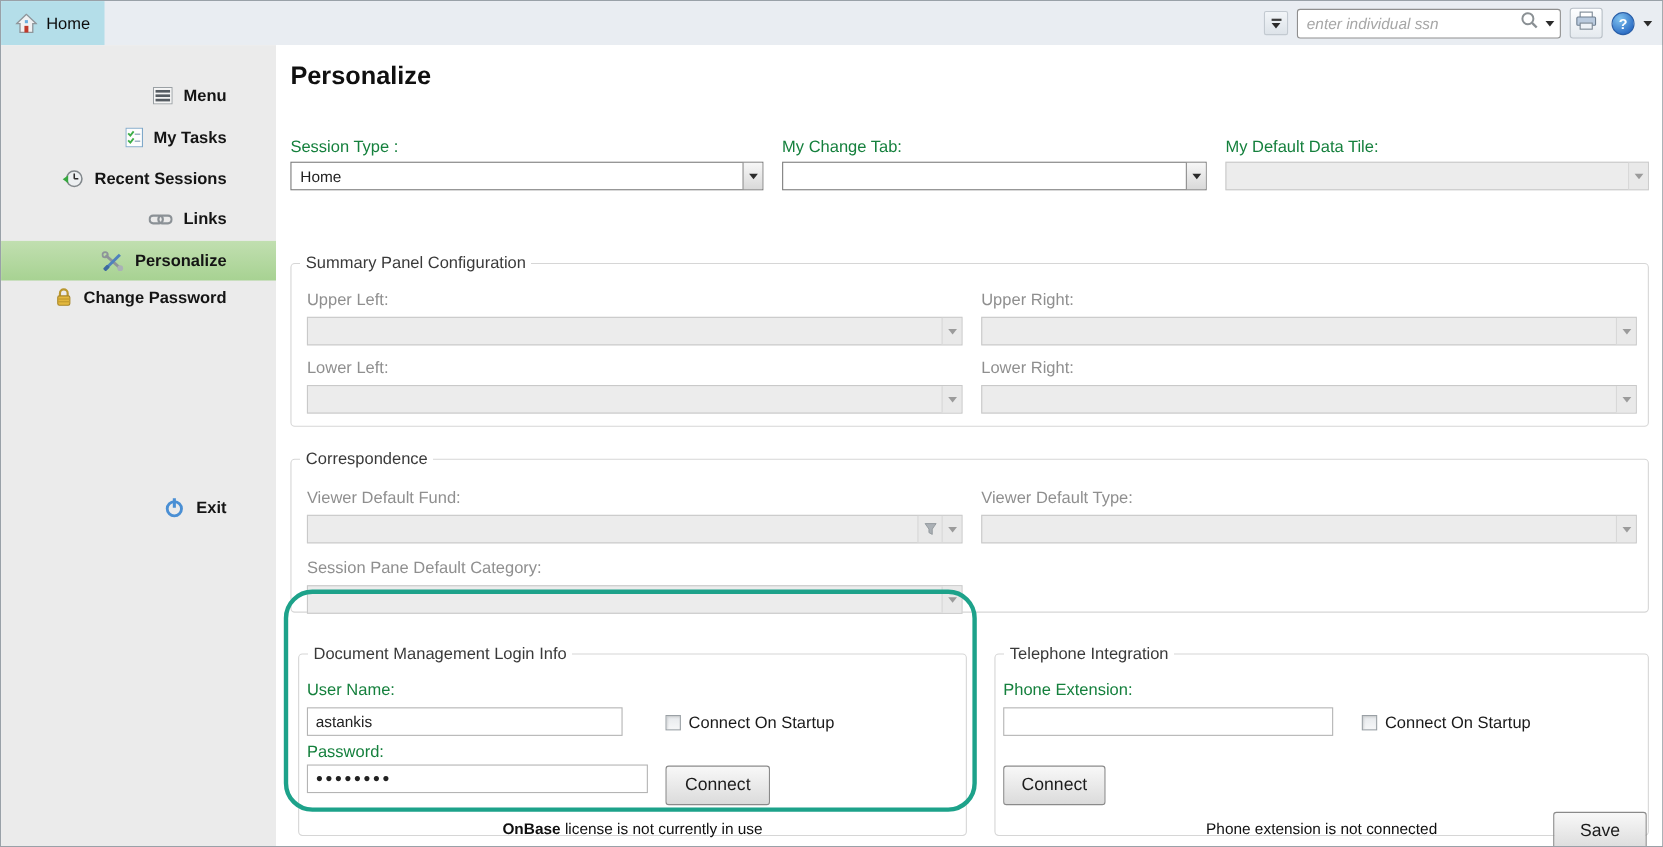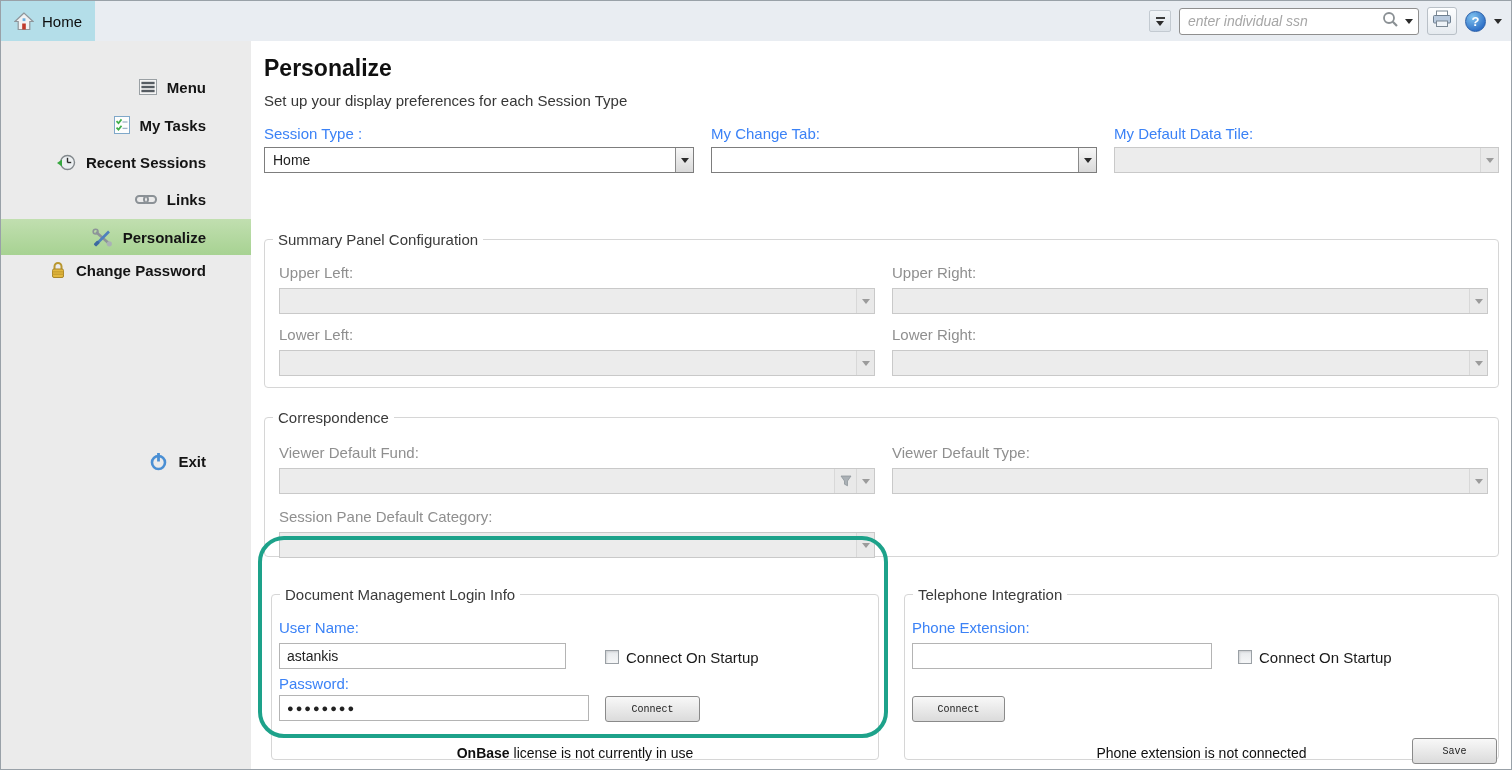--- a/index.html
+++ b/index.html
@@ -32,41 +32,41 @@
   .side-item { position:absolute; left:0; width:250px; height:36px; display:flex; align-items:center; justify-content:flex-end;
                gap:10px; padding-right:45px; font-size:15px; font-weight:600; color:#141414; cursor:pointer; }
   .side-item.selected { background:linear-gradient(#c1dfb0,#a7d292); }
   .s-icon { display:flex; align-items:center; }
 
   
   .content { position:absolute; left:250px; top:40px; width:1262px; height:729px; background:#fff; }
   .page-title { position:absolute; left:13px; top:14px; font-size:23px; font-weight:bold; color:#101010; }
   .page-subtitle { position:absolute; left:13px; top:51px; font-size:15px; color:#373737; }
 
-  .lbl { position:absolute; font-size:15px; color:#3b82f6; white-space:nowrap; }
+  .lbl { position:absolute; font-size:15px; color:#15803d; white-space:nowrap; }
   .lbl.dim { color:#8f8f8f; }
 
   .combo { position:absolute; height:26px; background:#fff; border:1px solid #7d7d7d; display:flex; align-items:stretch; cursor:pointer; }
   .combo .val { flex:1; display:flex; align-items:center; padding:0 8px; font-size:14px; color:#1e1e1e; overflow:hidden; }
   .combo .seg { width:18px; display:flex; align-items:center; justify-content:center; border-left:1px solid #8a8a8a;
                 background:linear-gradient(#f7f7f7,#d9d9d9); }
   .combo.disabled { background:#ececec; border-color:#c9c9c9; cursor:default; }
   .combo.disabled .seg { border-left:1px solid #d8d8d8; background:#e9e9e9; }
   .combo.disabled .tri { border-top-color:#9b9b9b; }
   .combo .seg.filter { width:22px; }
 
   fieldset.group { position:absolute; border:1px solid #d6d6d6; border-radius:4px;margin-top:42px; }
   legend.group-legend { margin-left:8px; padding:0 5px; font-size:15px; color:#3a3a3a; white-space:nowrap; }
 
   .txt { position:absolute; height:26px; border:1px solid #b4b4b4; font-size:14px; padding:0 7px; color:#222;
          font-family:inherit; outline:none; background:#fff; }
   .pwd { font-size:11px; font-weight:bold; letter-spacing:2px; }
 
-  .btn { position:absolute; height:26px; border:1px solid #8a8a8a; border-radius:3px; background:linear-gradient(#f8f8f8,#dbdbdb);
-         font-size:10px; color:#1b1b1b; display:flex; align-items:center; justify-content:center; cursor:pointer; font-family:Liberation Mono, monospace; }
+  .btn { position:absolute; height:36px; border:1px solid #8a8a8a; border-radius:3px; background:linear-gradient(#f8f8f8,#dbdbdb);
+         font-size:16px; color:#1b1b1b; display:flex; align-items:center; justify-content:center; cursor:pointer; font-family:Liberation Sans, sans-serif; }
 
   .cb { position:absolute; width:14px; height:14px; border:1px solid #9aa0a5; background:linear-gradient(#e6e9ec,#f6f7f8);
         box-shadow:inset 1px 1px 2px rgba(0,0,0,0.12); cursor:pointer; }
   .cb-label { position:absolute; font-size:15px; color:#1a1a1a; white-space:nowrap; }
 
   .status-line { position:absolute; left:0; width:100%; text-align:center; font-size:14px; color:#0f0f0f; }
   .status-line .brand { font-weight:bold; }
 
   .ring { position:absolute; left:7px; top:495px; width:630px; height:202px; border:4px solid #1da28a; border-radius:26px;
           pointer-events:none; z-index:5; }
@@ -193,21 +193,20 @@
             <circle cx="9.5" cy="10.5" r="6.5" fill="none" stroke="#4a8fd4" stroke-width="2.6"></circle>
             <line x1="9.5" y1="1" x2="9.5" y2="9.5" stroke="#4a8fd4" stroke-width="2.8"></line>
           </svg>
       </span>
       <span>Exit</span>
     </div>
   </div>
 
   <div class="content">
     <div class="page-title">Personalize</div>
-    <div class="page-subtitle">Set up your display preferences for each Session Type</div>
 
     <div class="lbl" style="left:13px; top:84px">Session Type :</div>
     <div class="combo" style="left:13px; top:106px; width:430px">
       <span class="val">Home</span>
       <span class="seg">
           <span class="tri"></span>
         </span>
     </div>
 
     <div class="lbl" style="left:460px; top:84px">My Change Tab:</div>

